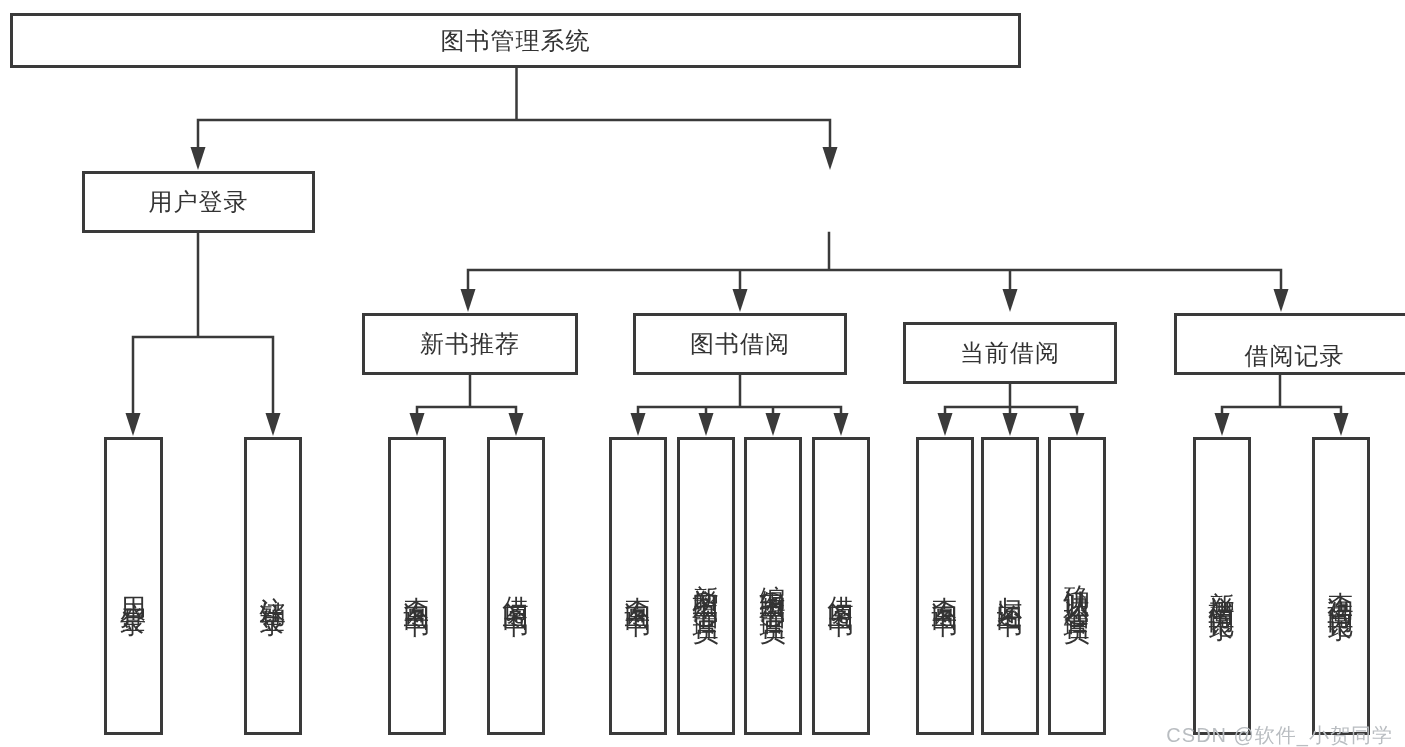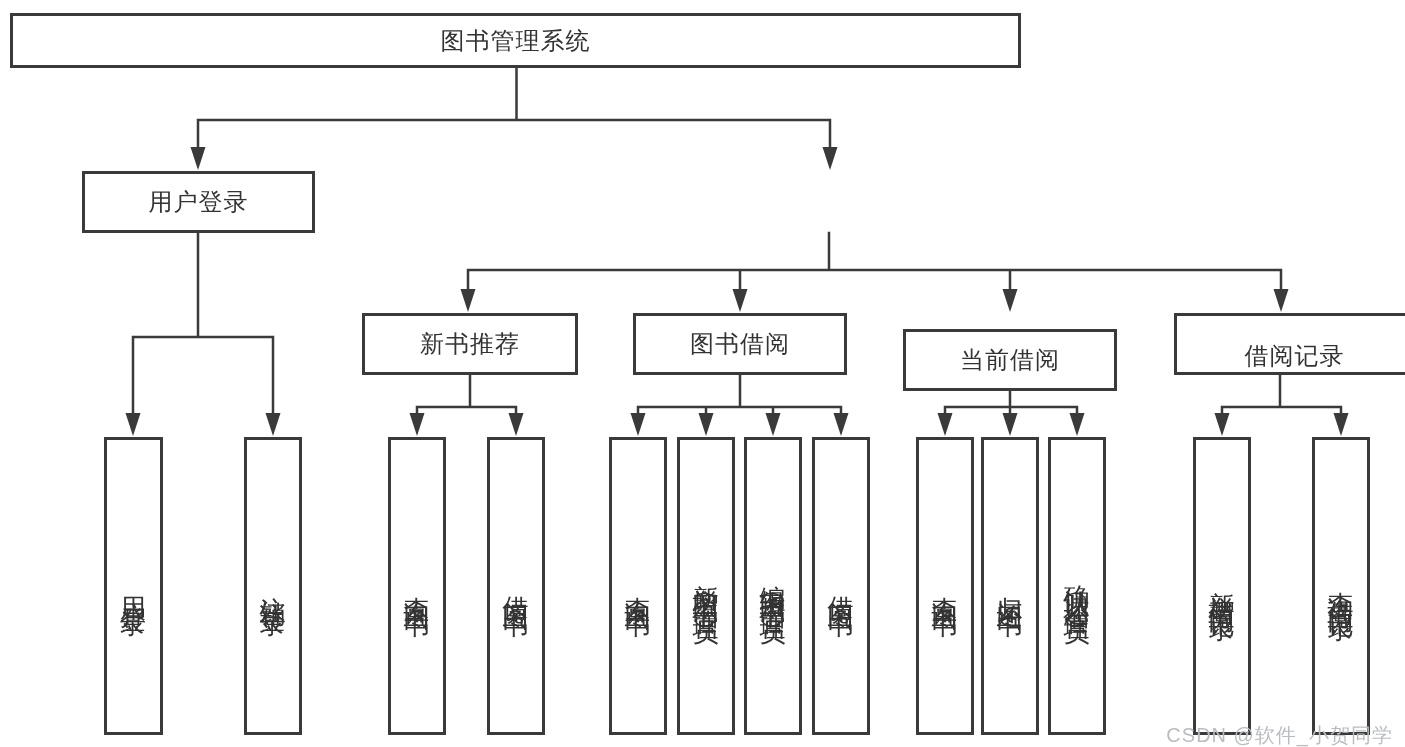--- a/index.html
+++ b/index.html
@@ -103,21 +103,21 @@
   <div class="box" style="left:82px; top:171px; width:233px; height:62px;">
     <span class="hlabel">用户登录</span>
   </div>
 
   <div class="box" style="left:362px; top:313px; width:216px; height:62px;">
     <span class="hlabel">新书推荐</span>
   </div>
   <div class="box" style="left:633px; top:313px; width:214px; height:62px;">
     <span class="hlabel">图书借阅</span>
   </div>
-  <div class="box" style="left:903px; top:329px; width:214px; height:62px;">
+  <div class="box" style="left:903px; top:322px; width:214px; height:62px;">
     <span class="hlabel">当前借阅</span>
   </div>
   <div class="box" style="left:1174px; top:313px; width:241px; height:62px;align-items:flex-end;">
     <span class="hlabel">借阅记录</span>
   </div>
 
   <div class="box vbox" style="left:104px; top:437px; width:59px; height:298px;">
     <span class="vlabel">用户登录</span>
   </div>
   <div class="box vbox" style="left:244px; top:437px; width:58px; height:298px;">

